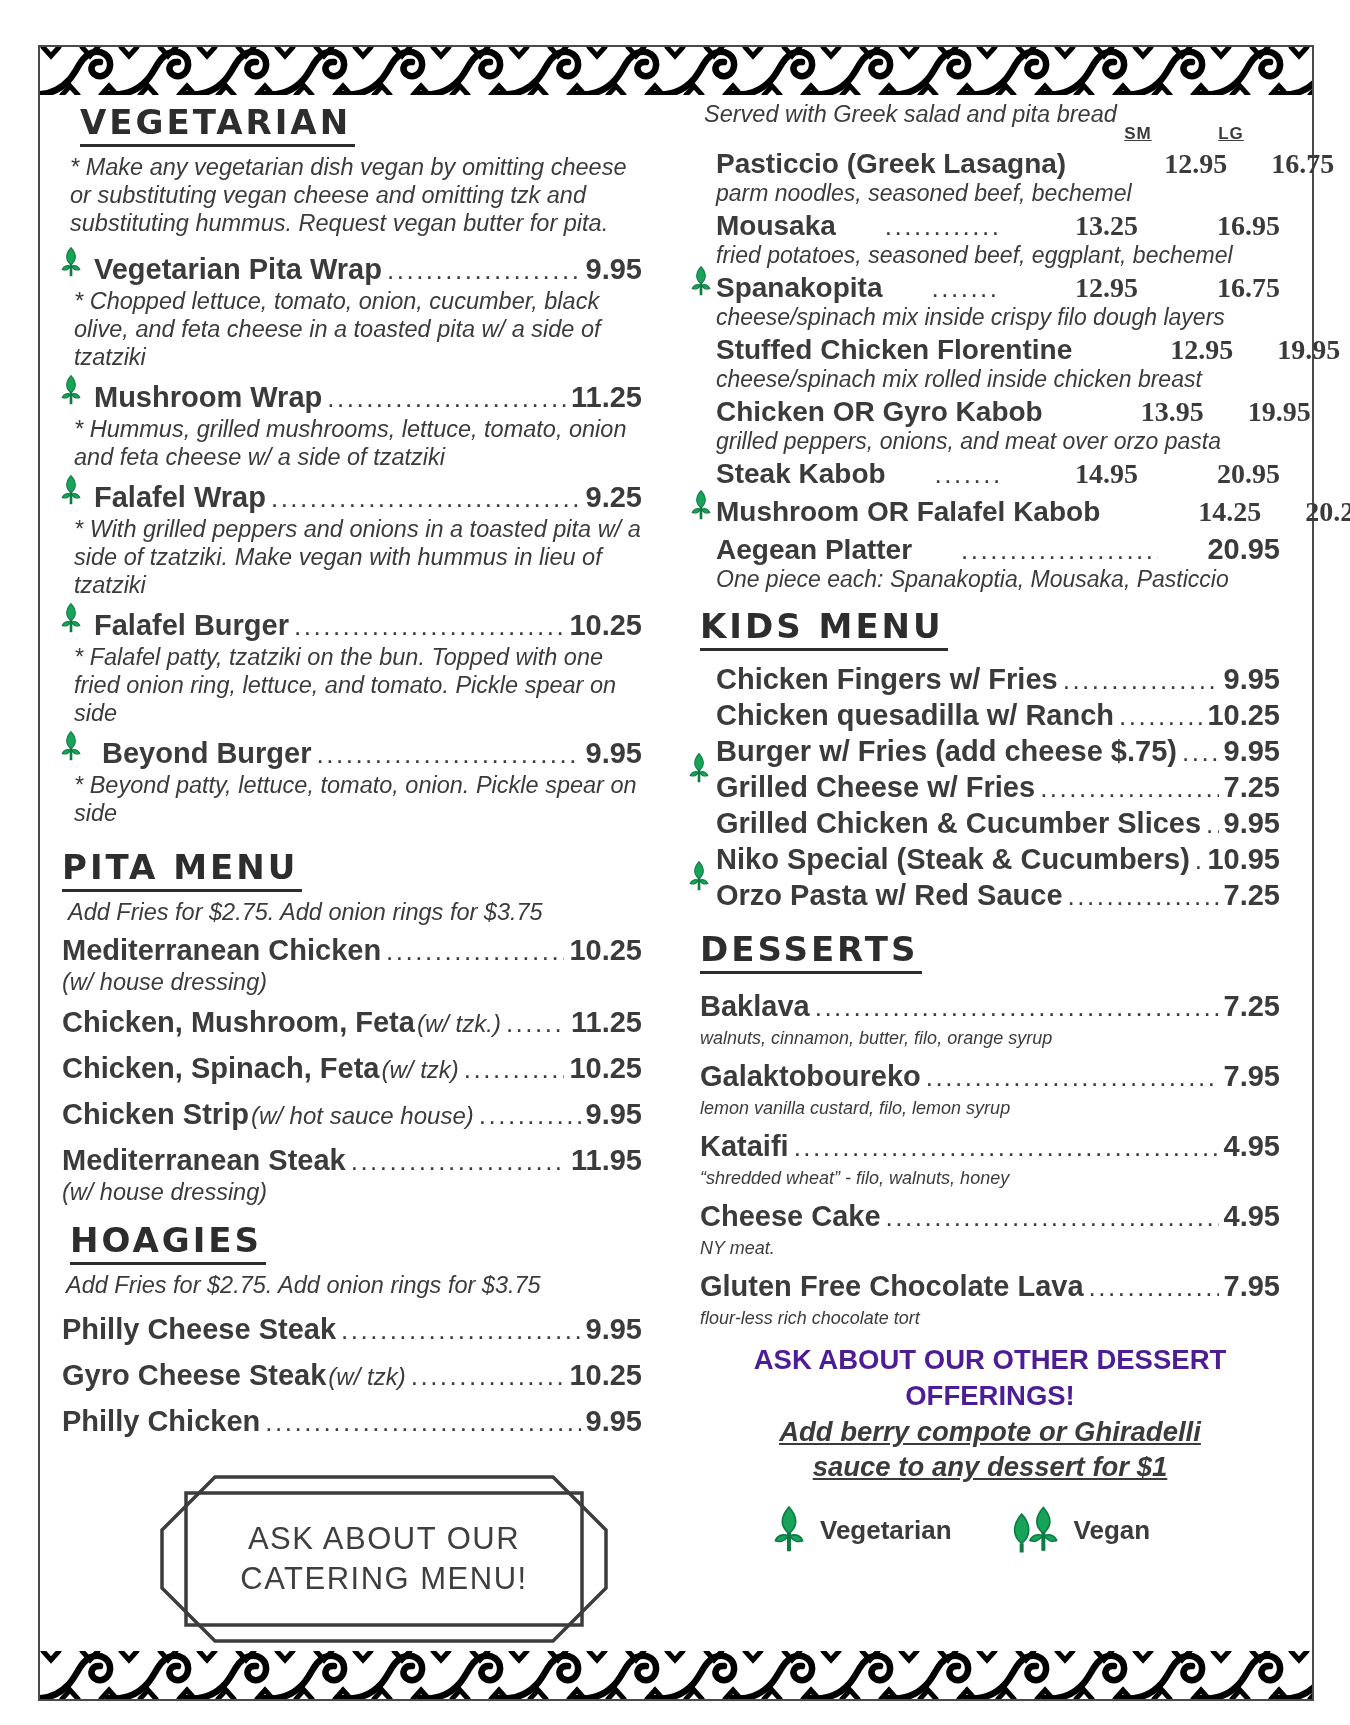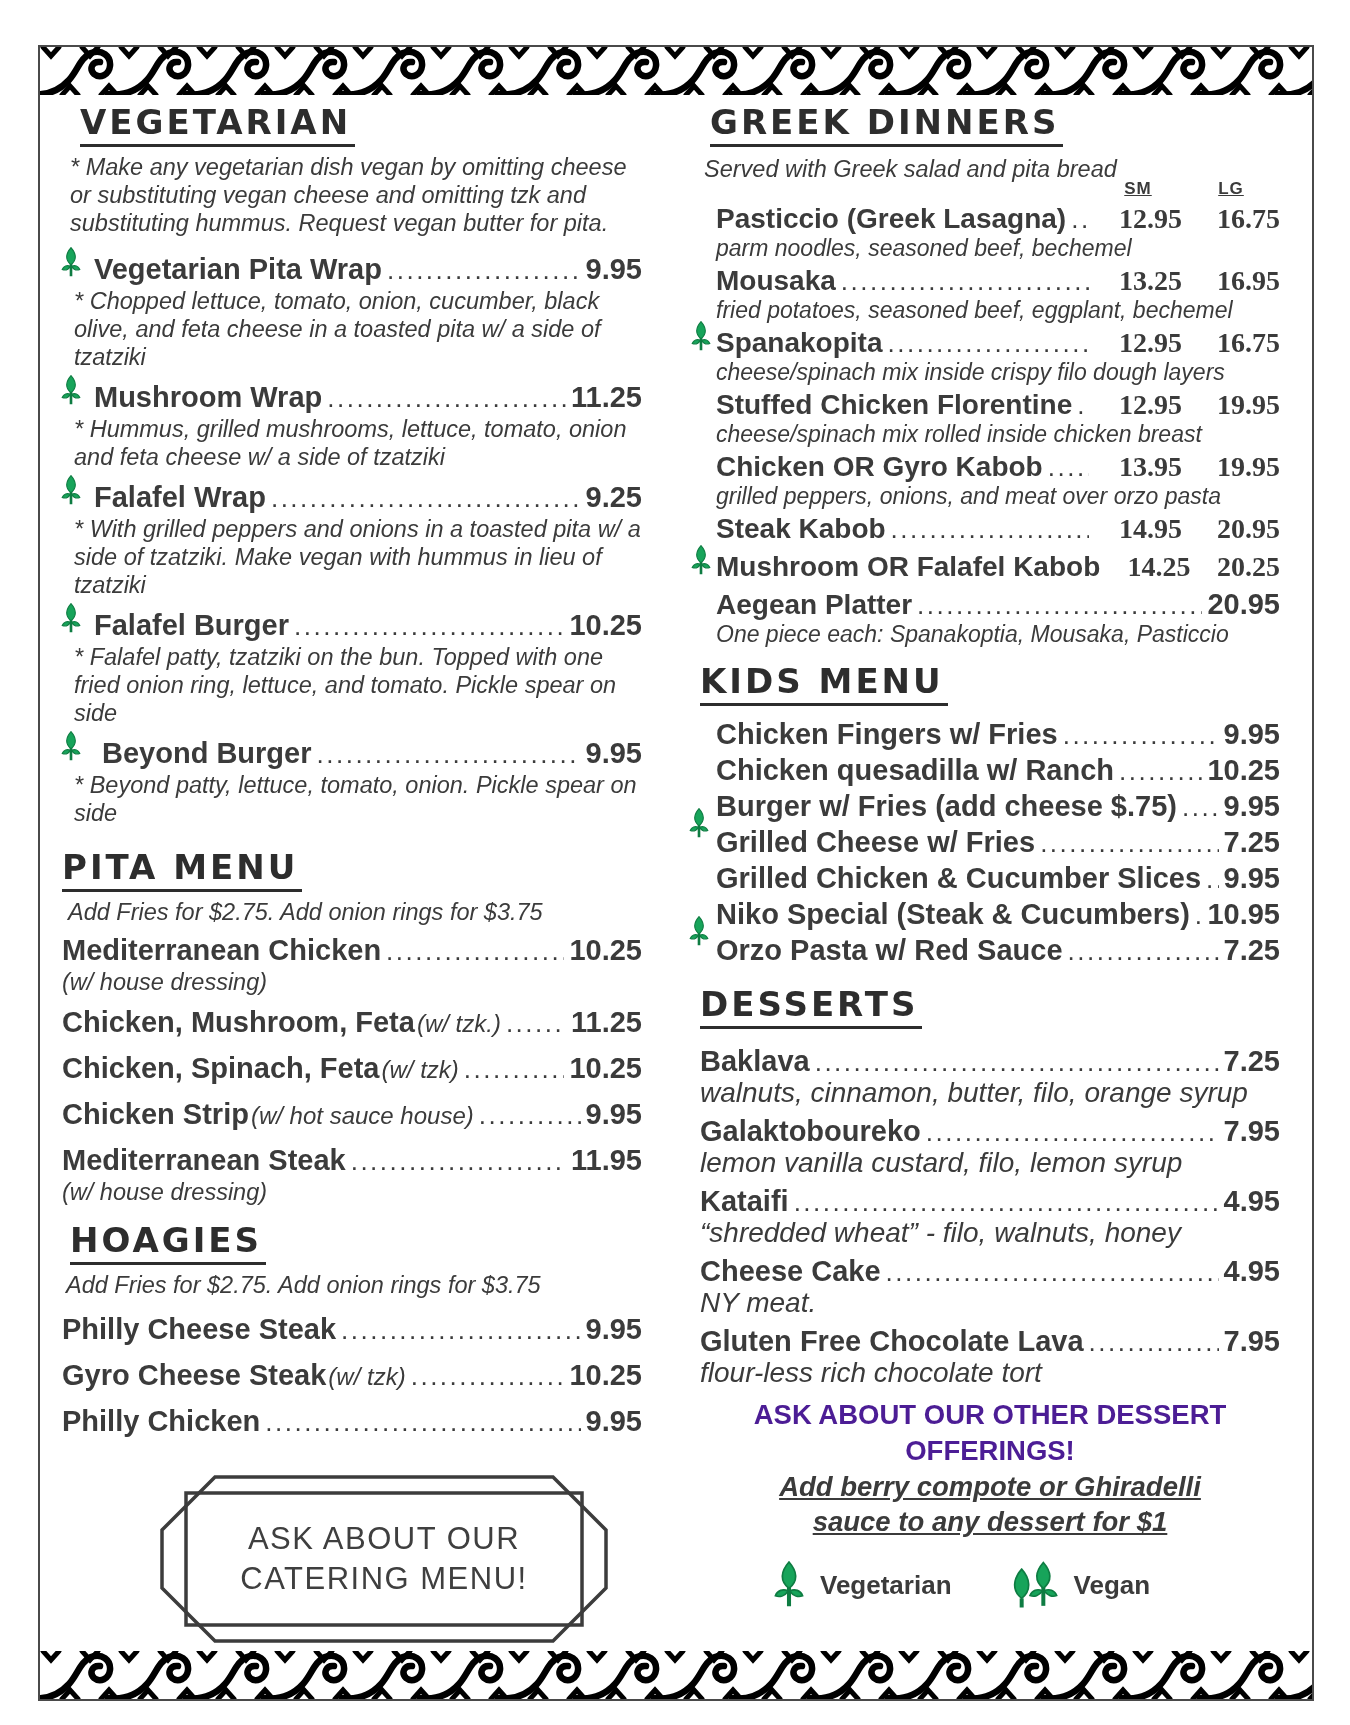--- a/index.html
+++ b/index.html
@@ -29,40 +29,40 @@
   .leader{flex:1;overflow:hidden;white-space:nowrap;font-size:26px;letter-spacing:2.5px;
           margin:0 5px;color:#3b3b3b;}
   .leader::after{content:"..........................................................................................................";}
   .pr{font-weight:bold;font-size:29px;white-space:nowrap;}
   .desc{font-style:italic;font-size:23.5px;line-height:28px;margin:-2px 0 0 12px;}
 
   .pad .row{padding-left:32px;}
   .vic{position:absolute;left:-2px;top:-2px;}
 
   
-  .gd .row{padding-left:16px;}
+  .gd .row{padding-left:16px;gap:44px;}
   .gd .nm{font-size:28px;line-height:36px;}
   .gd .desc{font-size:23px;line-height:26px;margin:-2px 0 0 16px;}
   .gd{margin-bottom:2px;}
   .gd .vic{left:-10px;top:-4px;}
   .pp{font-weight:bold;font-size:28px;text-align:right;white-space:nowrap;font-family:Liberation Serif, serif;}
   .pp.sm{width:88px;} .pp.lg{width:98px;}
   .smlg{display:flex;justify-content:flex-end;margin:-4px 0 2px 0;}
   .sl{font-size:17px;font-weight:bold;letter-spacing:1px;text-decoration:underline;
       text-align:center;}
   .sl.sm{width:88px;} .sl.lg{width:98px;}
 
   
   .kid{margin-bottom:0;}
   .kid .row{padding-left:16px;}
   .kid .nm{line-height:36px;}
   .kid .vic{left:-12px;top:-16px;}
 
   
-  .ds .desc{margin-left:0;font-size:28px;}
+  .ds .desc{margin-left:0;font-size:18px;}
   .ds .row{padding-left:0;}
   .ds{margin-bottom:4px;}
 
   .promo{ text-align:center;margin-top:10px;}
   .promo-l1{font-weight:bold;font-size:27.5px;color:#4c1d95;line-height:36px;}
   .promo-l2,.promo-l3{font-weight:bold;font-style:italic;font-size:27.5px;line-height:35px;
       text-decoration:underline;}
 
   .legend{display:flex;align-items:center;margin:22px 0 0 72px;}
   .legend-item{display:flex;align-items:center;margin-right:58px;}
@@ -295,21 +295,20 @@
       </svg>
       <div class="catering-text">
         <div>ASK ABOUT OUR</div>
         <div>CATERING MENU!</div>
       </div>
     </div>
   </div>
 
   <div class="col col-right">
 
-    <h2 class="ind10" style="margin-bottom:8px;">GREEK DINNERS</h2>
     <p class="note tight" style="margin-left:4px;margin-bottom:0;">Served with Greek salad and pita bread</p>
     <div class="smlg">
       <span class="sl sm">SM</span>
       <span class="sl lg">LG</span>
     </div>
 
     <div class="mi gd">
       <div class="row">
           <span class="nm">Pasticcio (Greek Lasagna)</span>
           <span class="leader"></span>

